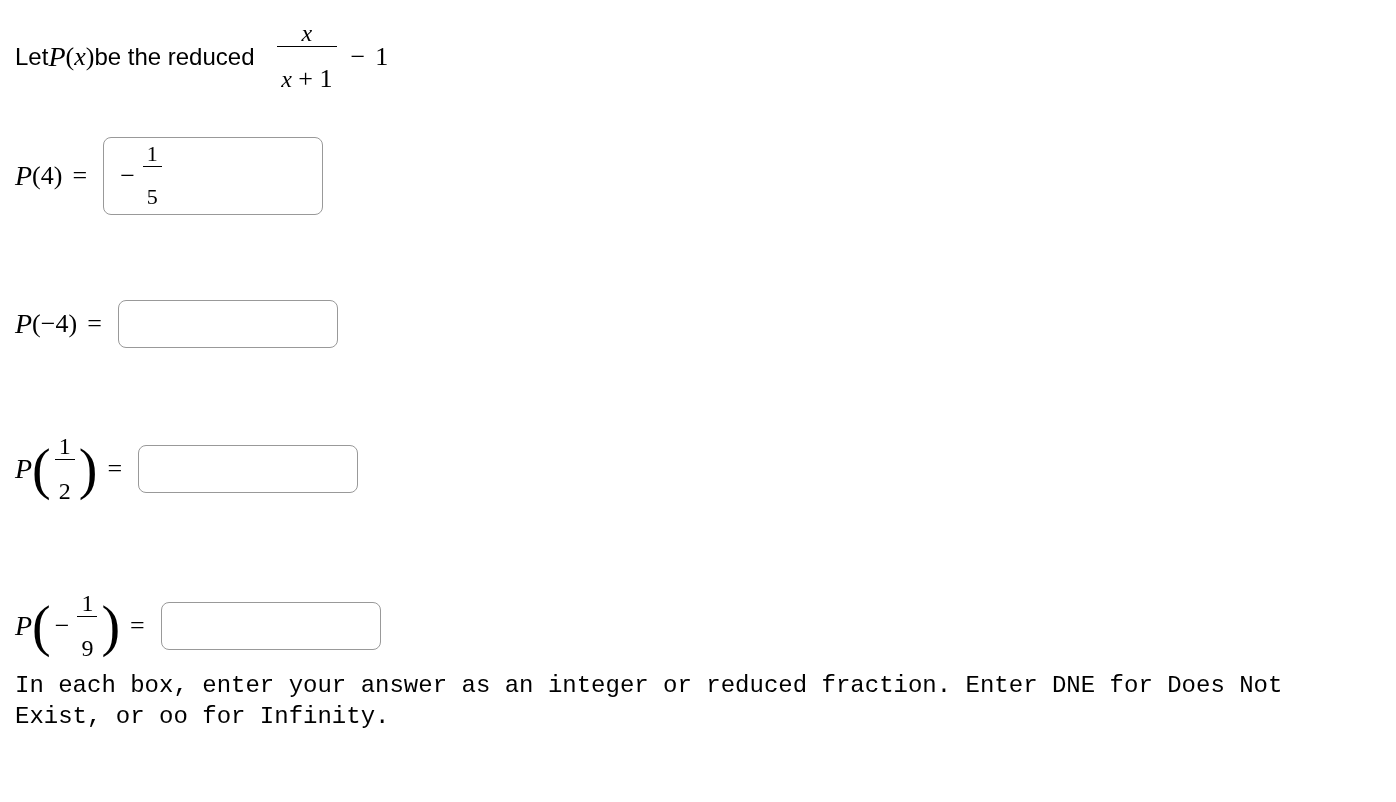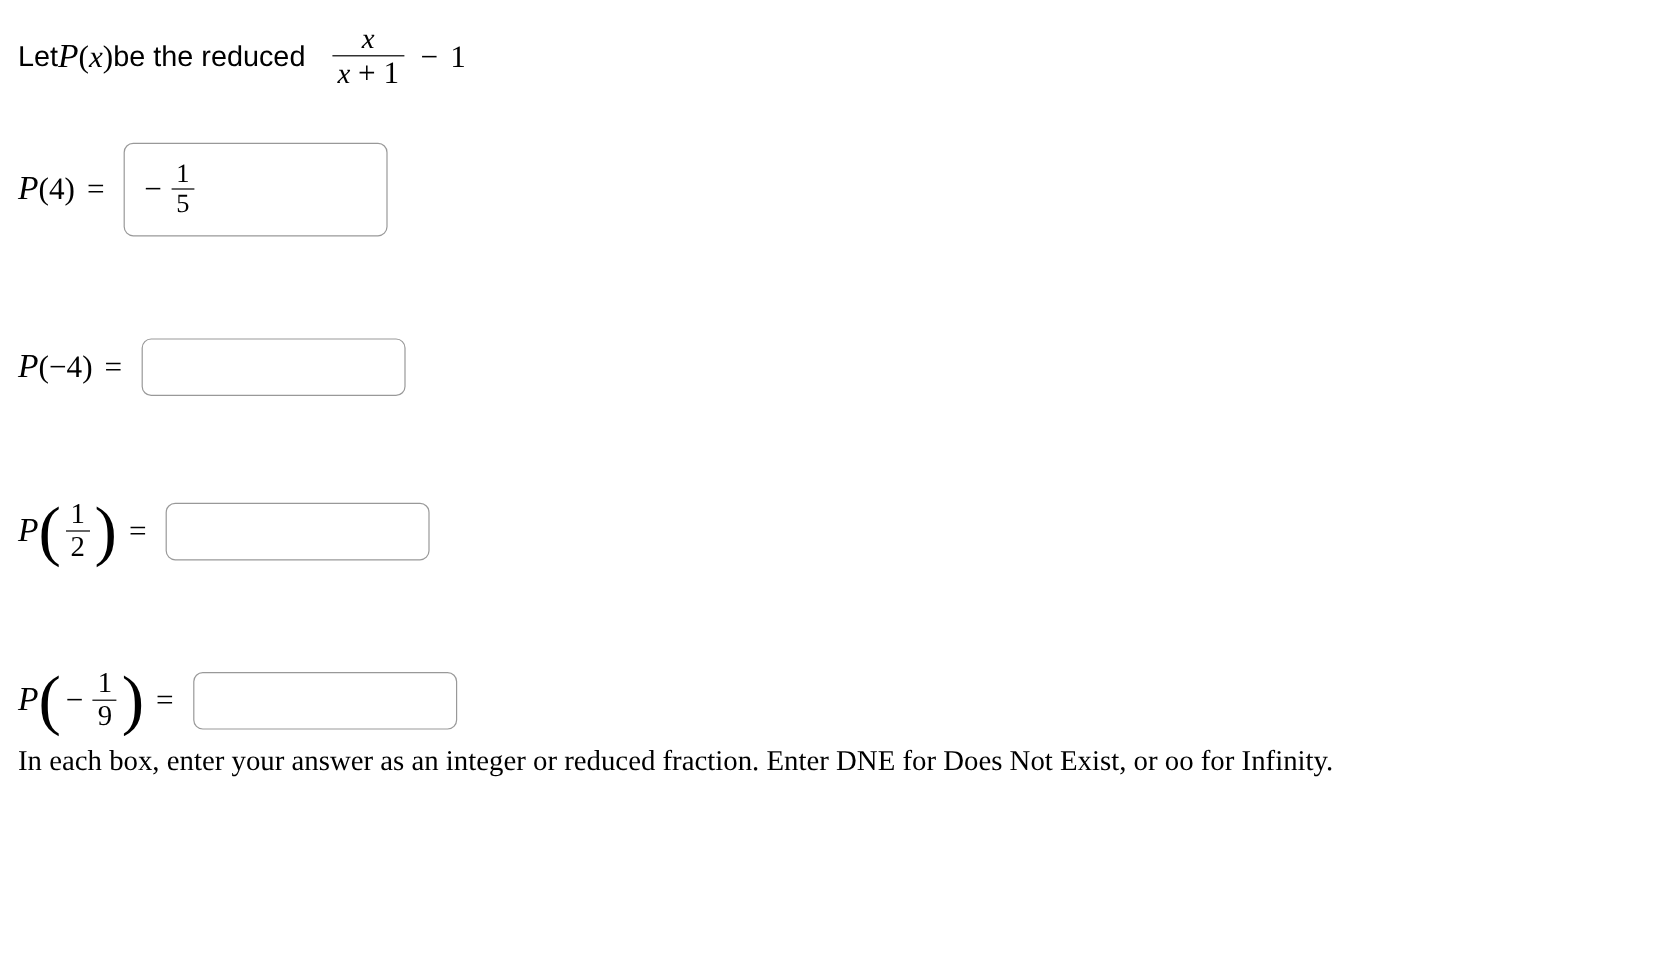--- a/index.html
+++ b/index.html
@@ -32,21 +32,21 @@
       vertical-align: middle;
       margin: 0 4px;
       font-family: 'Times New Roman', serif;
     }
     .fraction .num {
       padding: 0 4px;
       line-height: 1.1;
     }
     .fraction .den {
       border-top: 1.5px solid #000;
-      padding: 0 4px 0;
+      padding: 18px 4px 0;
       line-height: 1.1;
     }
     .question-row {
       display: flex;
       align-items: center;
       margin-bottom: 85px;
     }
     .question-row.last {
       margin-bottom: 8px;
     }
@@ -77,21 +77,21 @@
       font-weight: 300;
       line-height: 1;
       font-family: 'Times New Roman', serif;
     }
     .eq-sign {
       font-family: 'Times New Roman', serif;
       font-size: 26px;
       margin: 0 10px;
     }
     .instructions {
-      font-family: Liberation Serif, serif;
+      font-family: Liberation Mono, monospace;
       font-size: 24px;
       line-height: 1.3;
       max-width: 1370px;
     }
     .p-label {
       font-family: 'Times New Roman', serif;
       font-style: italic;
       font-size: 28px;
     }
     .arg-wrap {

